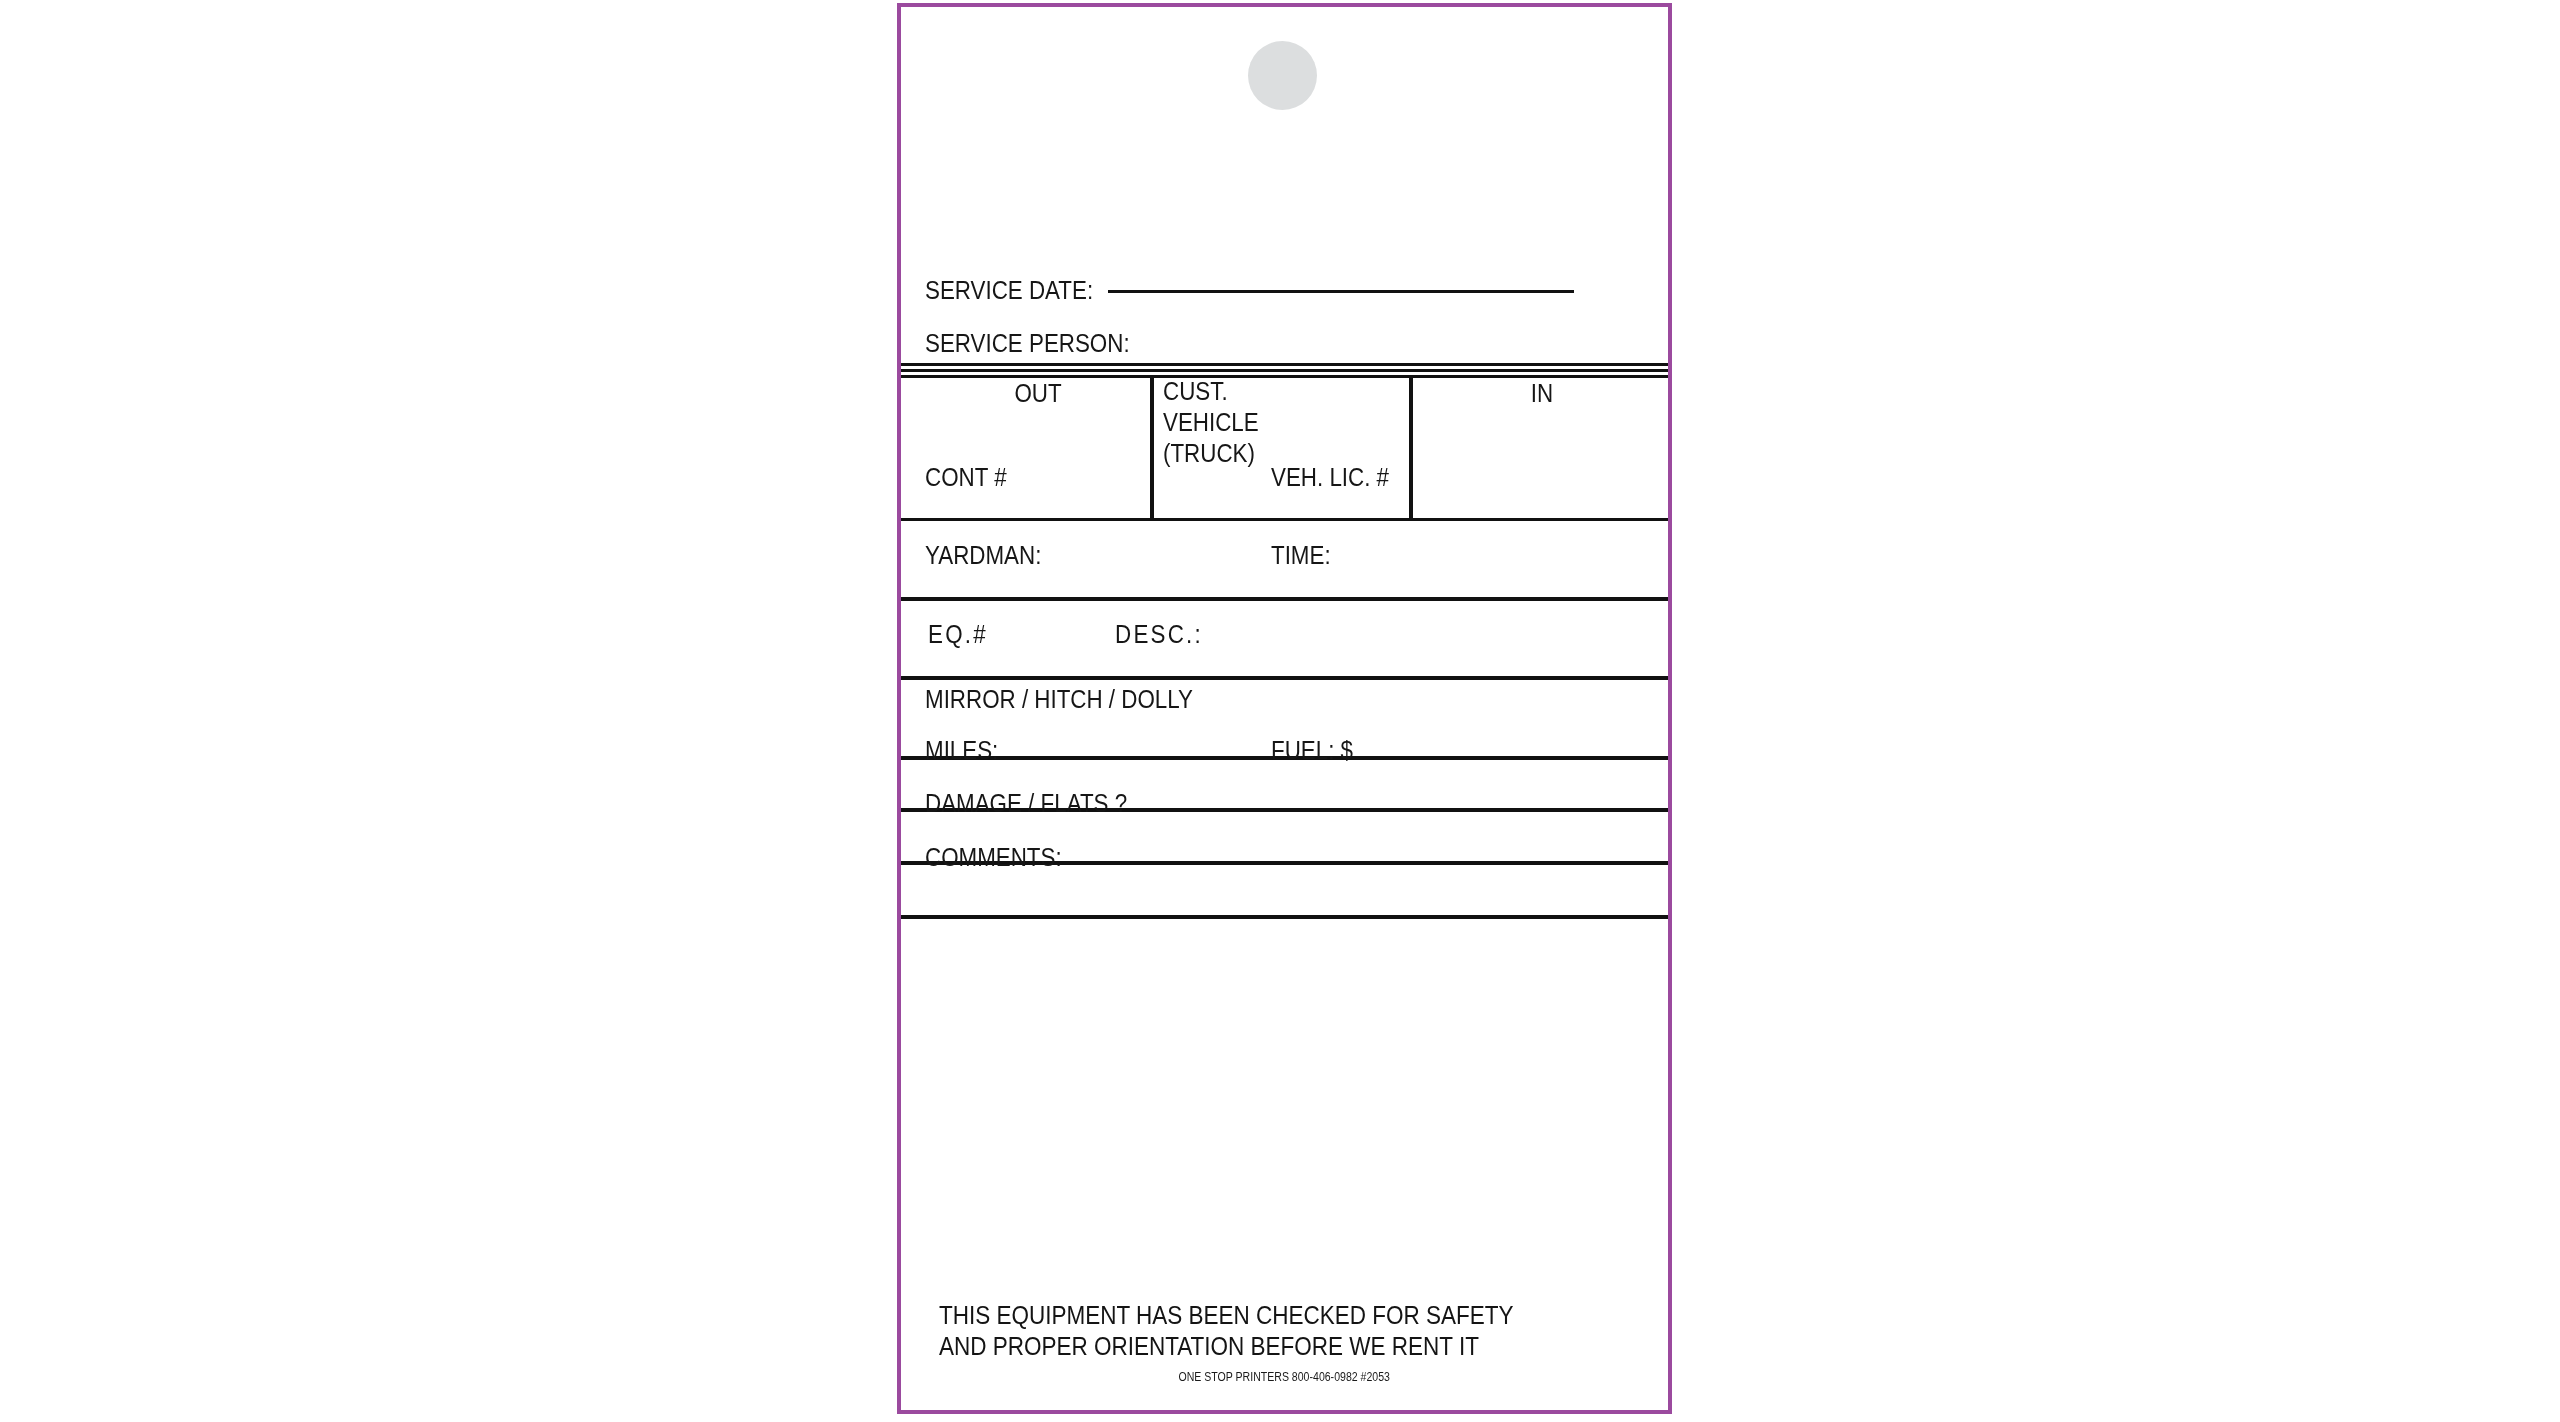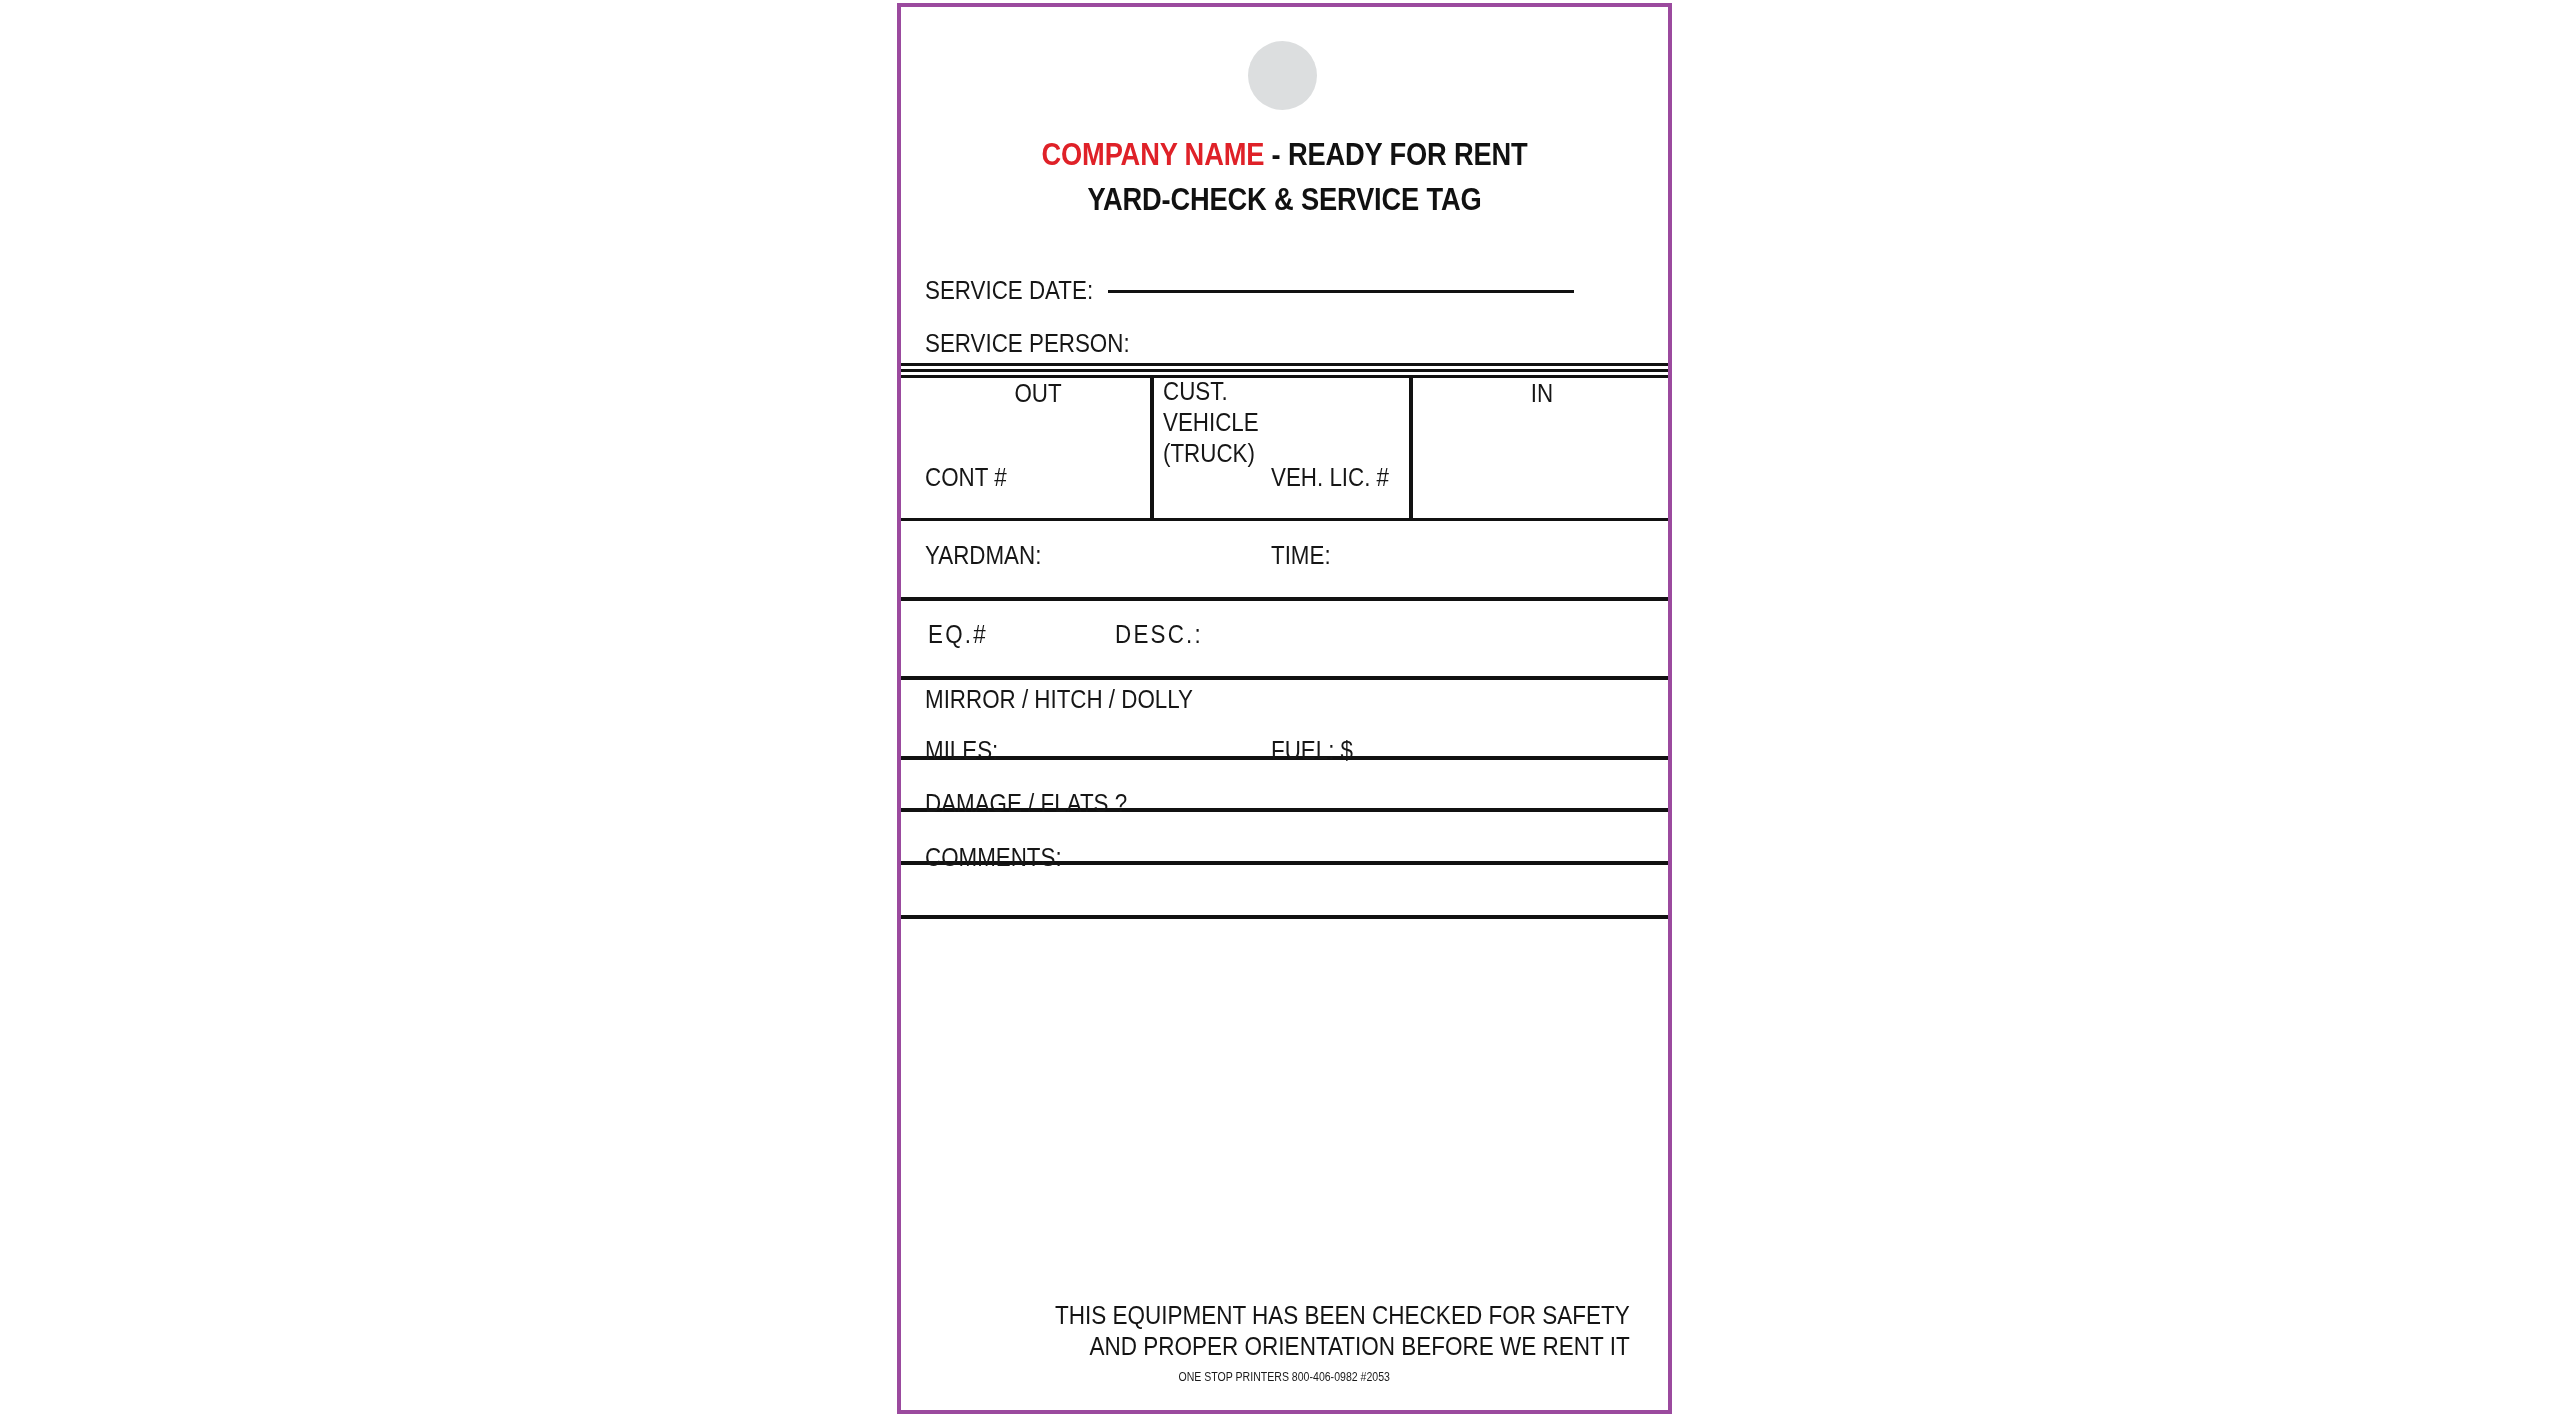--- a/index.html
+++ b/index.html
@@ -107,23 +107,23 @@
     left: 207px;
     top: 283px;
     width: 466px;
     height: 3px;
     background: #111111;
   }
 
   
   #footer {
     position: absolute;
-    left: 0; right: 0;
+    left: 0; right: 9px;
     top: 1293px;
-    text-align: right;
+    text-align: left;
   }
   .foot-line {
     font-size: 25px;
     line-height: 31px;
     color: #141414;
     transform: scaleX(0.90);
     transform-origin: center center;
     white-space: nowrap;
   }
   #printer-credit {
@@ -139,24 +139,20 @@
   #printer-credit span { display:inline-block; transform: scaleX(0.88); }
 </style>
 </head>
 <body>
 
 <div id="tag">
   <div id="tag-inner">
 
     <div id="hole"></div>
 
-    <div class="title-block">
-      <div class="title-line"><span class="title-red">COMPANY NAME</span><span> - READY FOR RENT</span></div>
-      <div class="title-line">YARD-CHECK &amp; SERVICE TAG</div>
-    </div>
 
     <div class="fld" style="left:24px; top:268px;">SERVICE DATE:</div>
     <div id="date-underline"></div>
 
     <div class="fld" style="left:24px; top:321px;">SERVICE PERSON:</div>
 
     <div class="dbl-rule" style="top:356px;"></div>
 
     <div class="hrule" style="top:368px; height:3px;"></div>
     <div class="vrule" style="left:249px; top:368px; height:146px;"></div>

